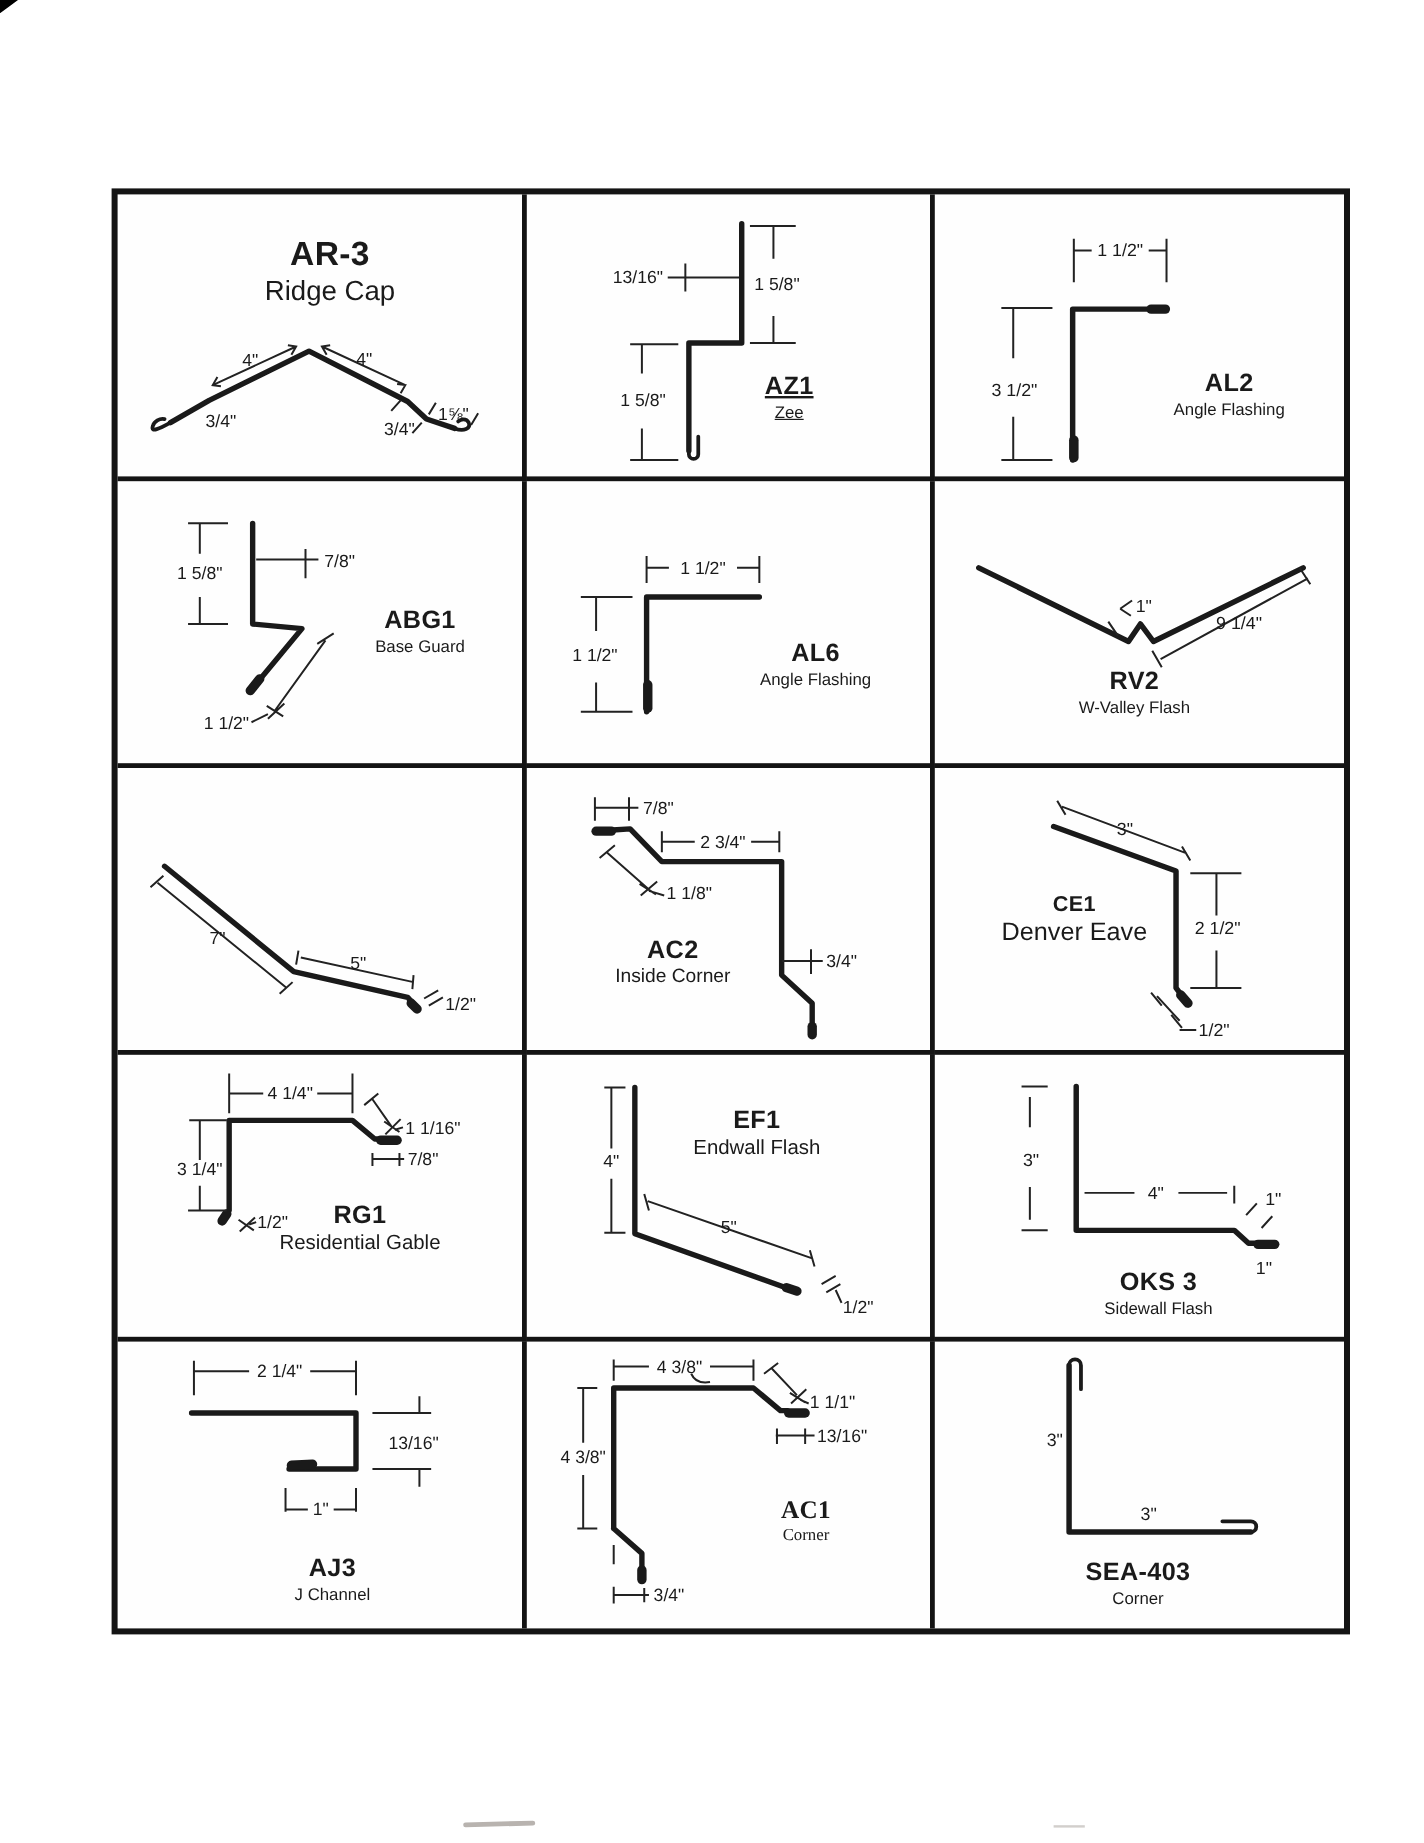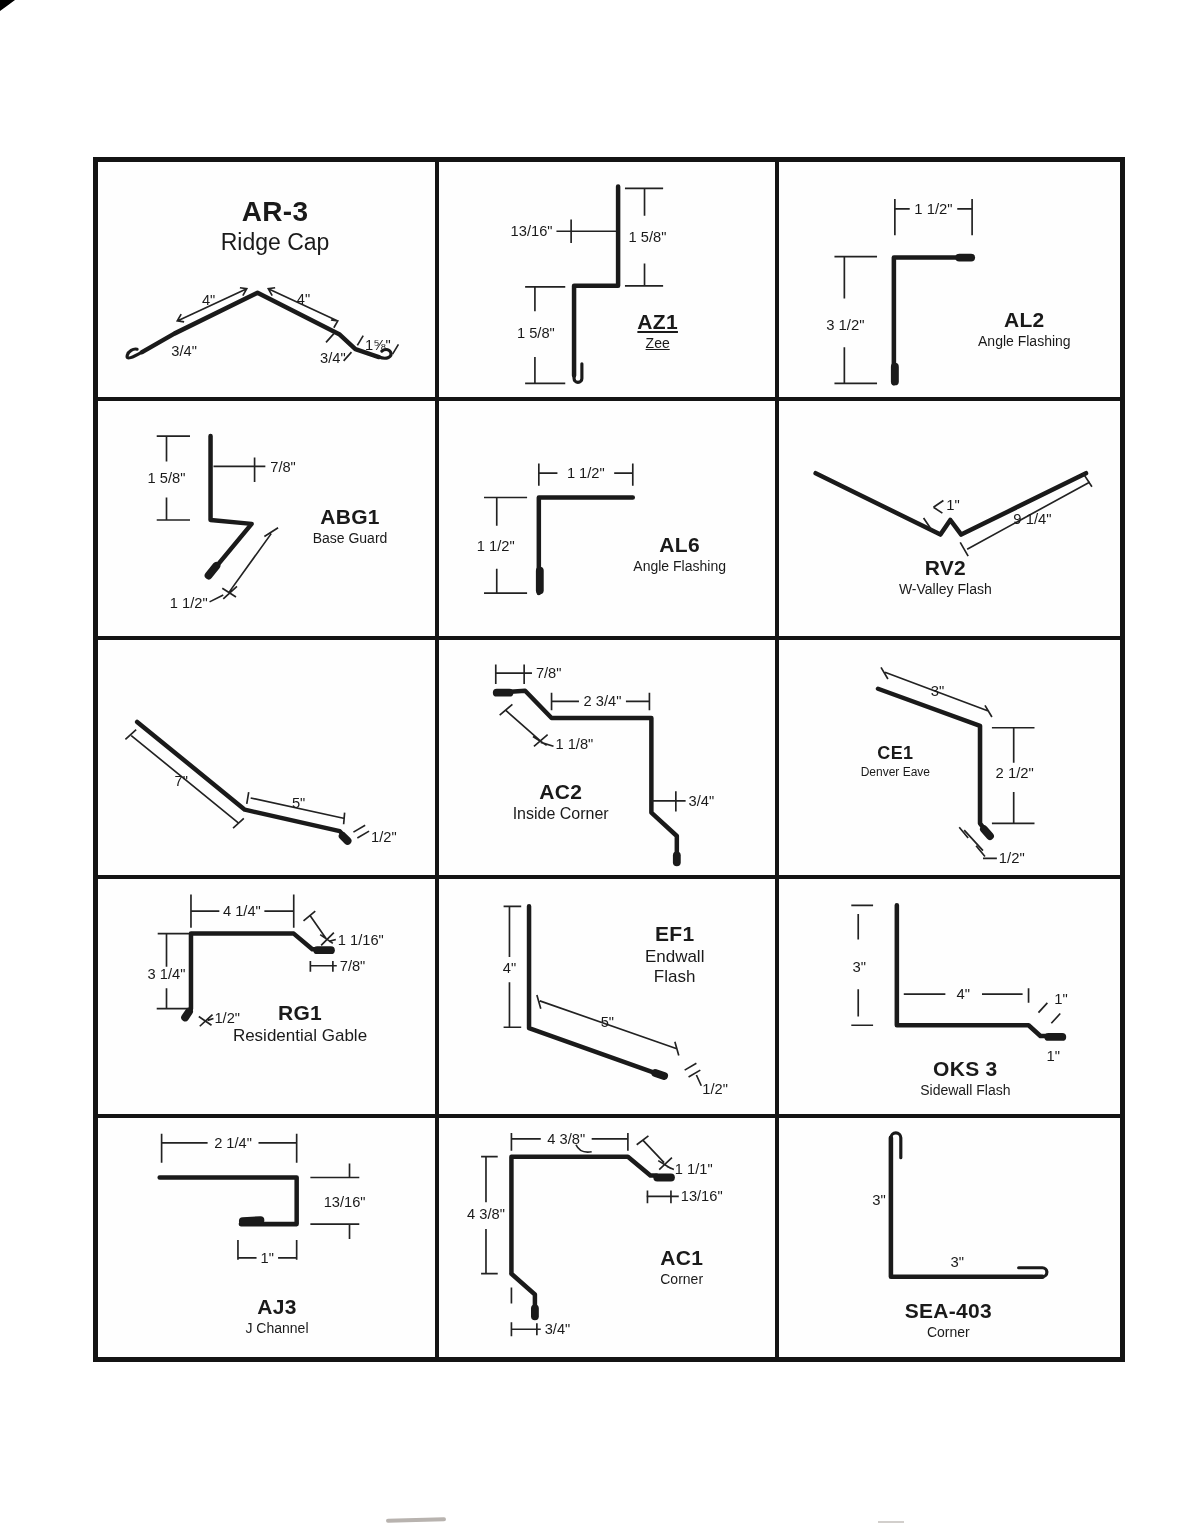--- a/index.html
+++ b/index.html
@@ -184,21 +184,21 @@
       <path class="hem" d="M207,194 L213,201"></path>
       <path class="d" d="M107,33 L212,73 M103,28 L110,40 M208,67 L215,79"></path>
       <path class="d" d="M215,90 H258 M237,90 V126 M237,156 V188 M215,188 H258"></path>
       <path class="d" d="M187,195 L206,216 M182,192 L191,203 M199,211 L208,222 M206,224 H220"></path>
       <text x="160" y="57" text-anchor="middle">3"</text>
       <text x="238" y="142" text-anchor="middle">2 1/2"</text>
       <text x="222" y="229" text-anchor="start">1/2"</text>
     </svg>
     <div class="tb" style="left:116px; top:103px;">
       <div class="code" style="font-size:18px;">CE1</div>
-      <div class="nm" style="font-size:12px;">Denver Eave</div>
+      <div class="nm" style="font-size:21px;">Denver Eave</div>
     </div>
   </div>
 
   <div class="cell">
     <svg viewBox="0 0 344 241" preserveAspectRatio="none">
       <path class="p" d="M90,141 L95,133 V56 H200 L219,72 H225"></path>
       <path class="hem" d="M224,73 H238"></path>
       <path class="hem" d="M93,136 L89,142"></path>
       <path class="d" d="M95,16 V50 M200,16 V50 M95,33 H124 M170,33 H200"></path>
       <path class="d" d="M217,38 L233,61 M210,43 L222,33 M227,57 L240,66 M228,68 L241,55 M236,64 L243,62"></path>
@@ -221,21 +221,21 @@
     <svg viewBox="0 0 344 241" preserveAspectRatio="none">
       <path class="p" d="M92,28 V153 L229,202"></path>
       <path class="hem" d="M221,199 L230,202"></path>
       <path class="d" d="M66,28 H84 M72,28 V80 M72,106 V152 M66,152 H84"></path>
       <path class="d" d="M103,125 L243,174 M100,119 L104,133 M241,167 L245,181"></path>
       <path class="d" d="M251,196 L263,189 M255,203 L267,196 M263,201 L268,212"></path>
       <text x="72" y="96" text-anchor="middle">4"</text>
       <text x="172" y="152" text-anchor="middle">5"</text>
       <text x="269" y="221" text-anchor="start">1/2"</text>
     </svg>
-    <div class="tb" style="left:192px; top:43px;margin-left:44px;">
+    <div class="tb" style="left:192px; top:43px;">
       <div class="code">EF1</div>
       <div class="nm" style="font-size:17px;">Endwall Flash</div>
     </div>
   </div>
 
   <div class="cell">
     <svg viewBox="0 0 344 241" preserveAspectRatio="none">
       <path class="p" d="M119,27 V150 H252 L264,161 H270"></path>
       <path class="hem" d="M272,162 H286"></path>
       <path class="d" d="M73,27 H95 M80,36 V62 M80,113 V141 M73,150 H95"></path>
@@ -278,21 +278,21 @@
       <path class="d" d="M208,22 L230,45 M202,27 L214,18 M224,43 L237,51 M225,52 L238,40 M233,49 L240,52"></path>
       <path class="d" d="M212,79 H245 M213,73 V86 M237,73 V86"></path>
       <path class="d" d="M43,39 H60 M48,39 V85 M48,112 V157 M43,157 H60"></path>
       <path class="d" d="M74,171 V187 M74,206 V220 M74,213 H104 M100,207 V219"></path>
       <text x="130" y="26" text-anchor="middle">4 3/8"</text>
       <text x="241" y="56" text-anchor="start">1 1/1"</text>
       <text x="247" y="84" text-anchor="start">13/16"</text>
       <text x="48" y="102" text-anchor="middle">4 3/8"</text>
       <text x="108" y="218" text-anchor="start">3/4"</text>
     </svg>
-    <div class="tb" style="left:243px; top:128px;">
+    <div class="tb" style="left:233px; top:128px;font-family:Liberation Serif, serif;">
       <div class="code">AC1</div>
       <div class="nm">Corner</div>
     </div>
   </div>
 
   <div class="cell">
     <svg viewBox="0 0 344 241" preserveAspectRatio="none">
       <path class="p" d="M113,20 V160 H266"></path>
       <path class="hm2" d="M113,20 a5,5 0 0 1 10,0 V40"></path>
       <path class="hm2" d="M266,160 a4.5,4.5 0 0 0 0,-9 H242"></path>

